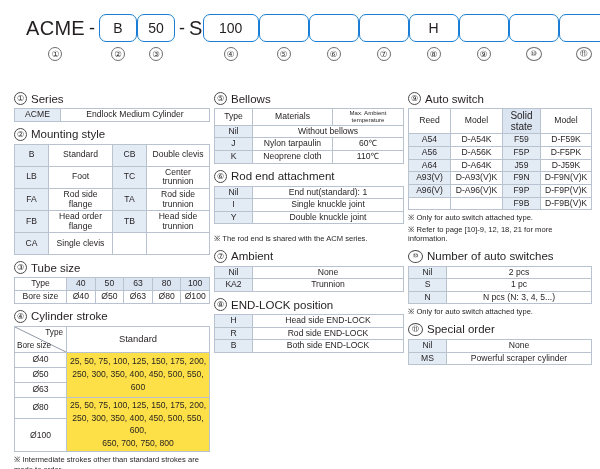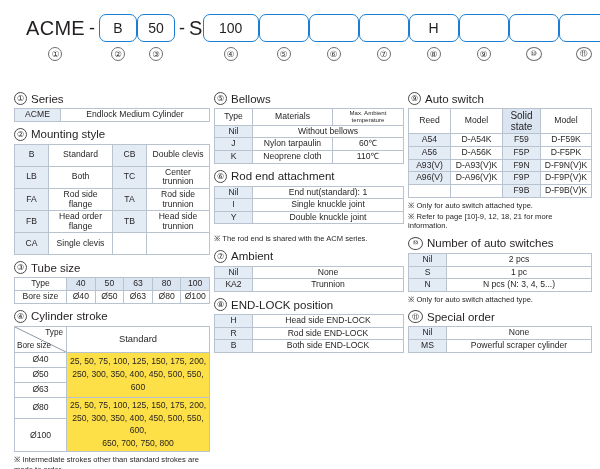--- a/index.html
+++ b/index.html
@@ -213,21 +213,21 @@
           </colgroup>
         <tbody>
           <tr style="height:22px">
             <td class="key">B</td>
             <td class="val">Standard</td>
             <td class="key">CB</td>
             <td class="val">Double clevis</td>
           </tr>
           <tr style="height:22px">
             <td class="key">LB</td>
-            <td class="val">Both</td>
+            <td class="val">Foot</td>
             <td class="key">TC</td>
             <td class="val">Center trunnion</td>
           </tr>
           <tr style="height:22px">
             <td class="key">FA</td>
             <td class="val">Rod side flange</td>
             <td class="key">TA</td>
             <td class="val">Rod side trunnion</td>
           </tr>
           <tr style="height:22px">
@@ -459,20 +459,26 @@
             <td class="key">F59</td>
             <td class="val">D-F59K</td>
           </tr>
           <tr>
             <td class="key">A56</td>
             <td class="val">D-A56K</td>
             <td class="key">F5P</td>
             <td class="val">D-F5PK</td>
           </tr>
           <tr>
+            <td class="key">A64</td>
+            <td class="val">D-A64K</td>
+            <td class="key">J59</td>
+            <td class="val">D-J59K</td>
+          </tr>
+          <tr>
             <td class="key">A93(V)</td>
             <td class="val">D-A93(V)K</td>
             <td class="key">F9N</td>
             <td class="val">D-F9N(V)K</td>
           </tr>
           <tr>
             <td class="key">A96(V)</td>
             <td class="val">D-A96(V)K</td>
             <td class="key">F9P</td>
             <td class="val">D-F9P(V)K</td>

